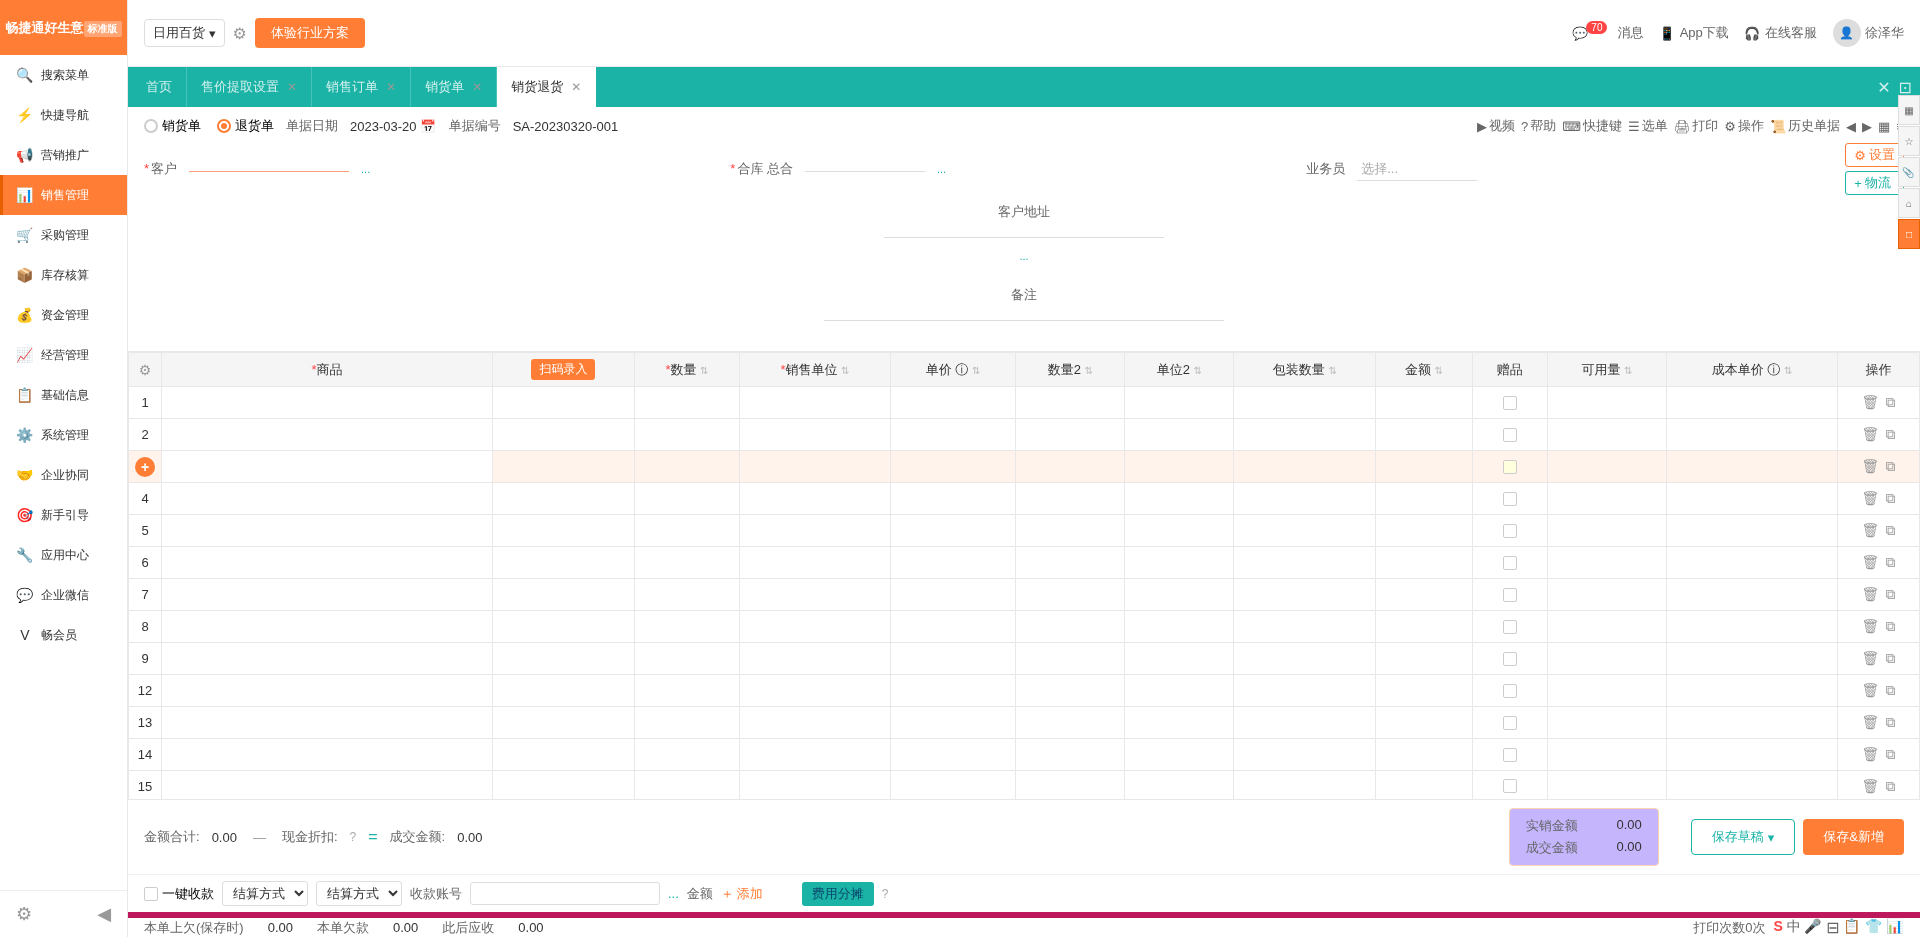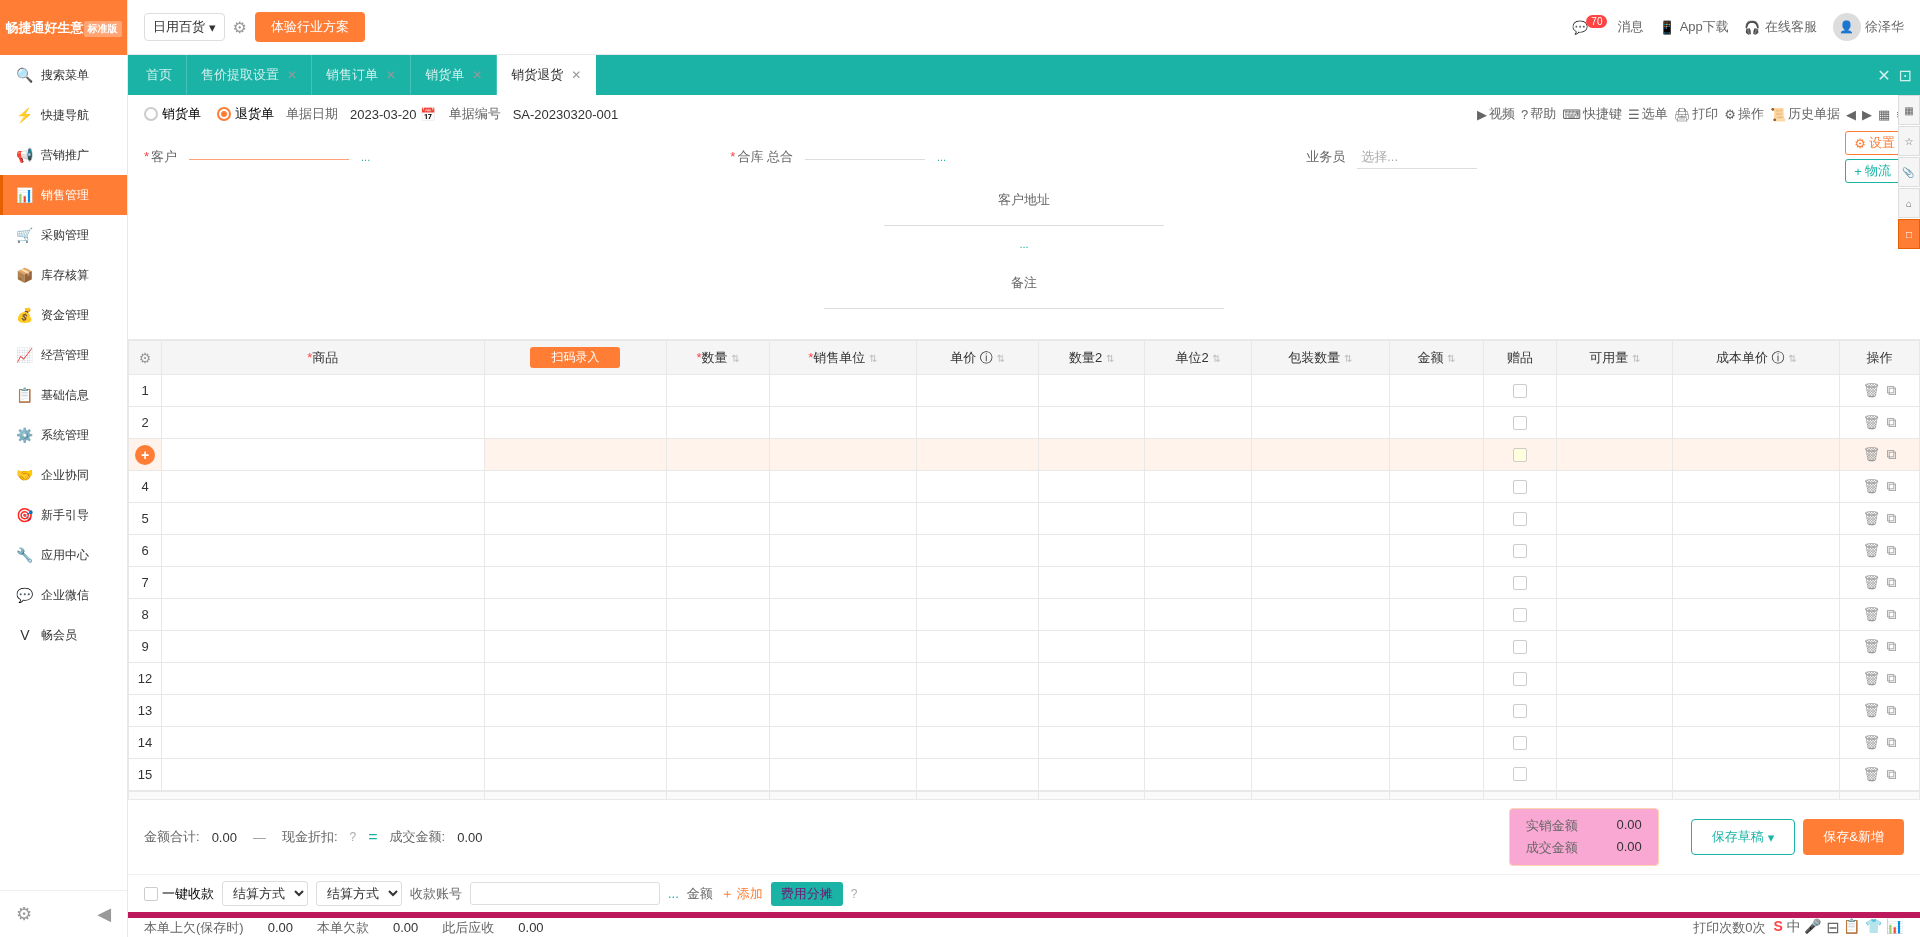--- a/index.html
+++ b/index.html
@@ -16,21 +16,21 @@
     .sidebar-item.active { background: #ff7d35; color: #fff; border-left-color: #e66000; }
     .sidebar-item-icon { width: 20px; height: 20px; margin-right: 6px; display: flex; align-items: center; justify-content: center; font-size: 14px; flex-shrink: 0; }
     .sidebar-item-label { font-size: 12px; }
     .sidebar-bottom { padding: 8px; display: flex; justify-content: space-between; border-top: 1px solid #eee; }
     .sidebar-bottom-btn { padding: 4px 8px; cursor: pointer; color: #999; font-size: 18px; }
 
     
     .main { flex: 1; display: flex; flex-direction: column; overflow: hidden; }
 
     
-    .top-header { height: 55px; background: #fff; display: flex; align-items: center; justify-content: space-between; padding: 0 16px; border-bottom: 1px solid #e8e8e8; flex-shrink: 0; }
+    .top-header { height: 67px; background: #fff; display: flex; align-items: center; justify-content: space-between; padding: 0 16px; border-bottom: 1px solid #e8e8e8; flex-shrink: 0; }
     .top-header-left { display: flex; align-items: center; gap: 8px; }
     .top-header-select { border: 1px solid #ddd; border-radius: 4px; padding: 4px 8px; background: #fff; color: #333; display: flex; align-items: center; gap: 4px; cursor: pointer; min-width: 80px; }
     .top-header-gear { color: #999; cursor: pointer; font-size: 16px; }
     .top-header-btn { background: #ff7d35; color: #fff; border: none; border-radius: 4px; padding: 6px 16px; cursor: pointer; font-size: 13px; }
     .top-header-right { display: flex; align-items: center; gap: 16px; color: #666; }
     .top-header-right-item { display: flex; align-items: center; gap: 4px; cursor: pointer; }
     .badge { background: #f44; color: #fff; border-radius: 10px; padding: 1px 5px; font-size: 10px; position: relative; top: -6px; left: -6px; }
     .avatar { width: 28px; height: 28px; border-radius: 50%; background: #ddd; display: flex; align-items: center; justify-content: center; overflow: hidden; }
 
     
@@ -63,21 +63,21 @@
     .settings-btn { display: flex; align-items: center; gap: 3px; color: #ff7d35; border: 1px solid #ff7d35; border-radius: 3px; padding: 2px 8px; cursor: pointer; font-size: 12px; }
     .wuliu-btn { display: flex; align-items: center; gap: 3px; color: #1ab3a6; border: 1px solid #1ab3a6; border-radius: 3px; padding: 2px 8px; cursor: pointer; font-size: 12px; }
 
     
     .table-container { flex: 1; overflow-y: auto; background: #fff; }
     .data-table { width: 100%; border-collapse: collapse; }
     .data-table th { background: #f5f5f5; border: 1px solid #e8e8e8; padding: 6px 8px; text-align: center; white-space: nowrap; font-weight: normal; color: #333; position: sticky; top: 0; z-index: 5; }
     .data-table td { border: 1px solid #e8e8e8; padding: 4px 6px; text-align: center; color: #333; height: 32px; }
     .data-table tr.highlighted td { background: #fff3ec; }
     .row-num { color: #999; text-align: center; width: 30px; }
-    .scan-btn { background: #ff7d35; color: #fff; border: none; border-radius: 3px; padding: 2px 21px; cursor: pointer; font-size: 12px; white-space: nowrap; }
+    .scan-btn { background: #ff7d35; color: #fff; border: none; border-radius: 3px; padding: 2px 8px; cursor: pointer; font-size: 12px; white-space: nowrap; }
     .checkbox-cell { display: flex; justify-content: center; align-items: center; }
     .checkbox { width: 14px; height: 14px; border: 1px solid #ccc; border-radius: 2px; cursor: pointer; }
     .table-footer { background: #fafafa; border-top: 2px solid #e8e8e8; }
     .table-footer td { font-weight: 500; color: #f90; }
     .gear-th { width: 30px; }
     .gear-icon-th { color: #999; cursor: pointer; font-size: 14px; }
     .action-icons { display: flex; justify-content: center; gap: 6px; }
     .action-icon { cursor: pointer; color: #999; font-size: 14px; }
     .add-row-btn { width: 20px; height: 20px; background: #ff7d35; border-radius: 50%; color: #fff; display: flex; align-items: center; justify-content: center; cursor: pointer; font-size: 14px; font-weight: bold; }
 
@@ -87,27 +87,27 @@
     .bottom-label { color: #666; }
     .bottom-value { color: #333; font-weight: 500; }
     .dash { color: #999; margin: 0 4px; }
     .equals { color: #1ab3a6; font-size: 16px; cursor: pointer; }
     .question-icon { color: #aaa; font-size: 12px; cursor: pointer; }
     .bottom-row2 { display: flex; align-items: center; padding: 6px 16px; gap: 8px; }
     .bottom-checkbox { display: flex; align-items: center; gap: 4px; cursor: pointer; }
     .bottom-select { border: 1px solid #ddd; border-radius: 3px; padding: 3px 6px; background: #fff; color: #333; cursor: pointer; }
     .bottom-input { border: 1px solid #ddd; border-radius: 3px; padding: 3px 6px; background: #fff; color: #333; min-width: 80px; }
     .add-icon-btn { display: flex; align-items: center; gap: 3px; color: #ff7d35; cursor: pointer; }
-    .feiyong-btn { background: #1ab3a6; color: #701a75; border: none; border-radius: 3px; padding: 3px 10px; cursor: pointer; }
+    .feiyong-btn { background: #1ab3a6; color: #0c4a6e; border: none; border-radius: 3px; padding: 3px 10px; cursor: pointer; margin-left: 31px; }
     .bottom-row3 { display: flex; align-items: center; padding: 0 16px; font-size: 12px; color: #666; gap: 24px; border-top: 6px solid #be185d; }
     .print-info { color: #666; }
     .sjlogo-items { display: flex; gap: 4px; }
 
     
-    .summary-panel { background: #f9a8d4; border: 1px solid #ffd5b0; border-radius: 4px; padding: 8px 16px; margin-right: 16px; display: flex; flex-direction: column; gap: 4px; min-width: 150px; }
+    .summary-panel { background: #c4b5fd; border: 1px solid #ffd5b0; border-radius: 4px; padding: 8px 16px; margin-right: 16px; display: flex; flex-direction: column; gap: 4px; min-width: 150px; }
     .summary-row { display: flex; justify-content: space-between; gap: 12px; font-size: 13px; }
     .summary-label { color: #666; }
     .summary-value { color: #333; font-weight: 500; }
 
     
     .save-buttons { display: flex; gap: 8px; margin-left: auto; }
     .save-draft-btn { border: 1px solid #1ab3a6; color: #1ab3a6; background: #fff; border-radius: 4px; padding: 8px 20px; cursor: pointer; display: flex; align-items: center; gap: 4px; }
     .save-new-btn { background: #ff7d35; color: #fff; border: none; border-radius: 4px; padding: 8px 20px; cursor: pointer; display: flex; align-items: center; gap: 4px; }
 
     .th-sort { color: #bbb; font-size: 10px; cursor: pointer; }

